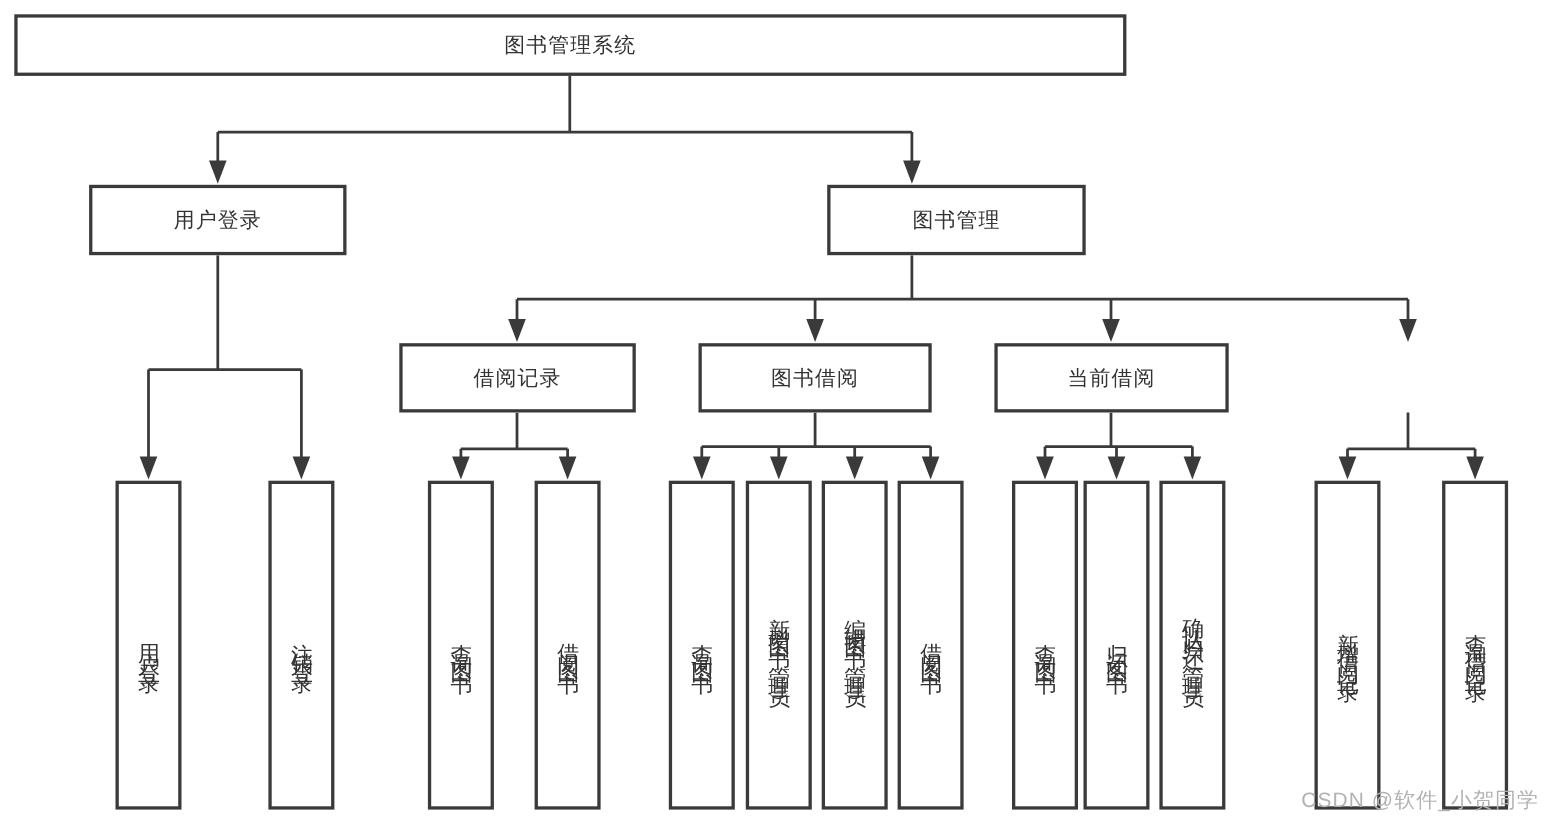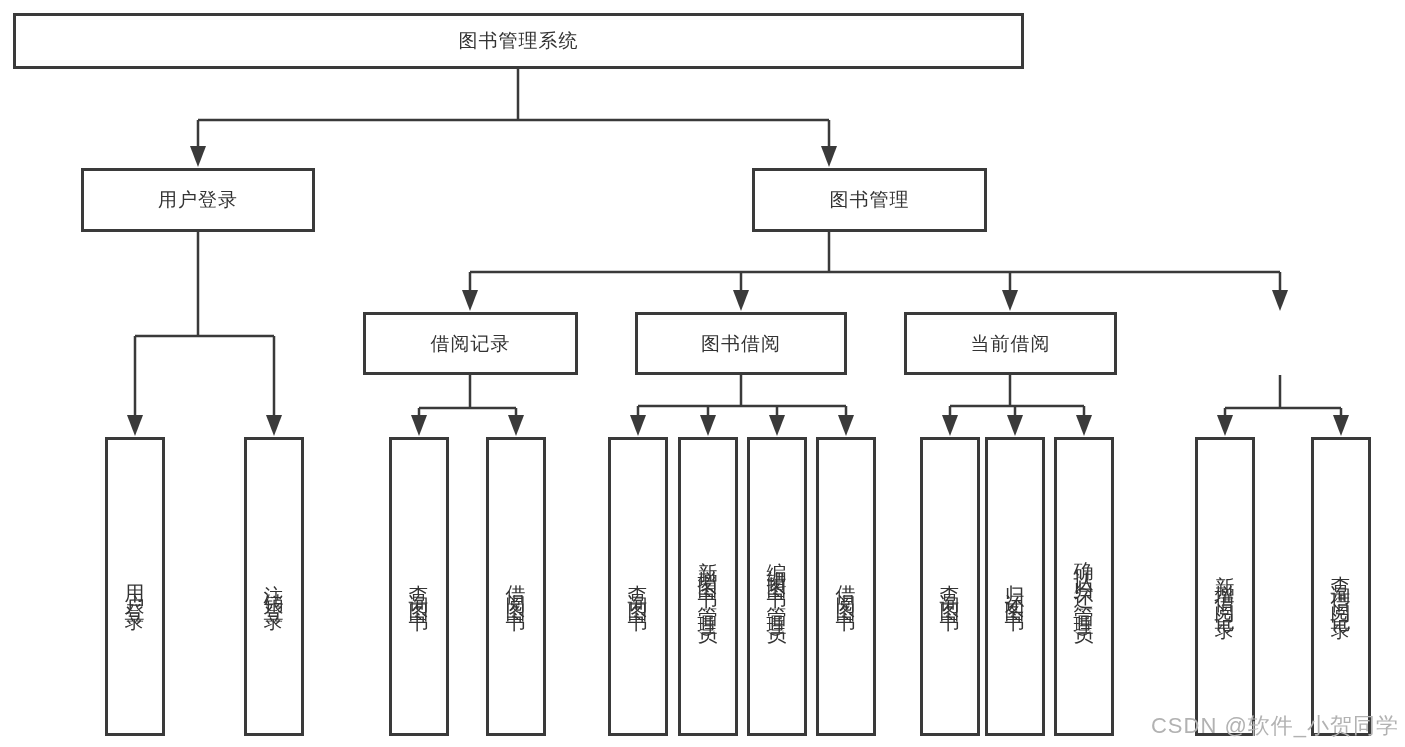--- a/index.html
+++ b/index.html
@@ -42,21 +42,21 @@
     text-orientation: mixed;
     font-size: 20px;
     color: #333333;
     letter-spacing: 9px;
     line-height: 1;
   }
   .watermark {
     position: absolute;
     right: 6px;
     bottom: 6px;
-    font-size: 22px;
+    font-size: 19px;
     color: #b2b2b2;
     letter-spacing: 1px;
     z-index: 5;
     white-space: nowrap;
   }
 </style>
 </head>
 <body>
 
 <div class="canvas">

